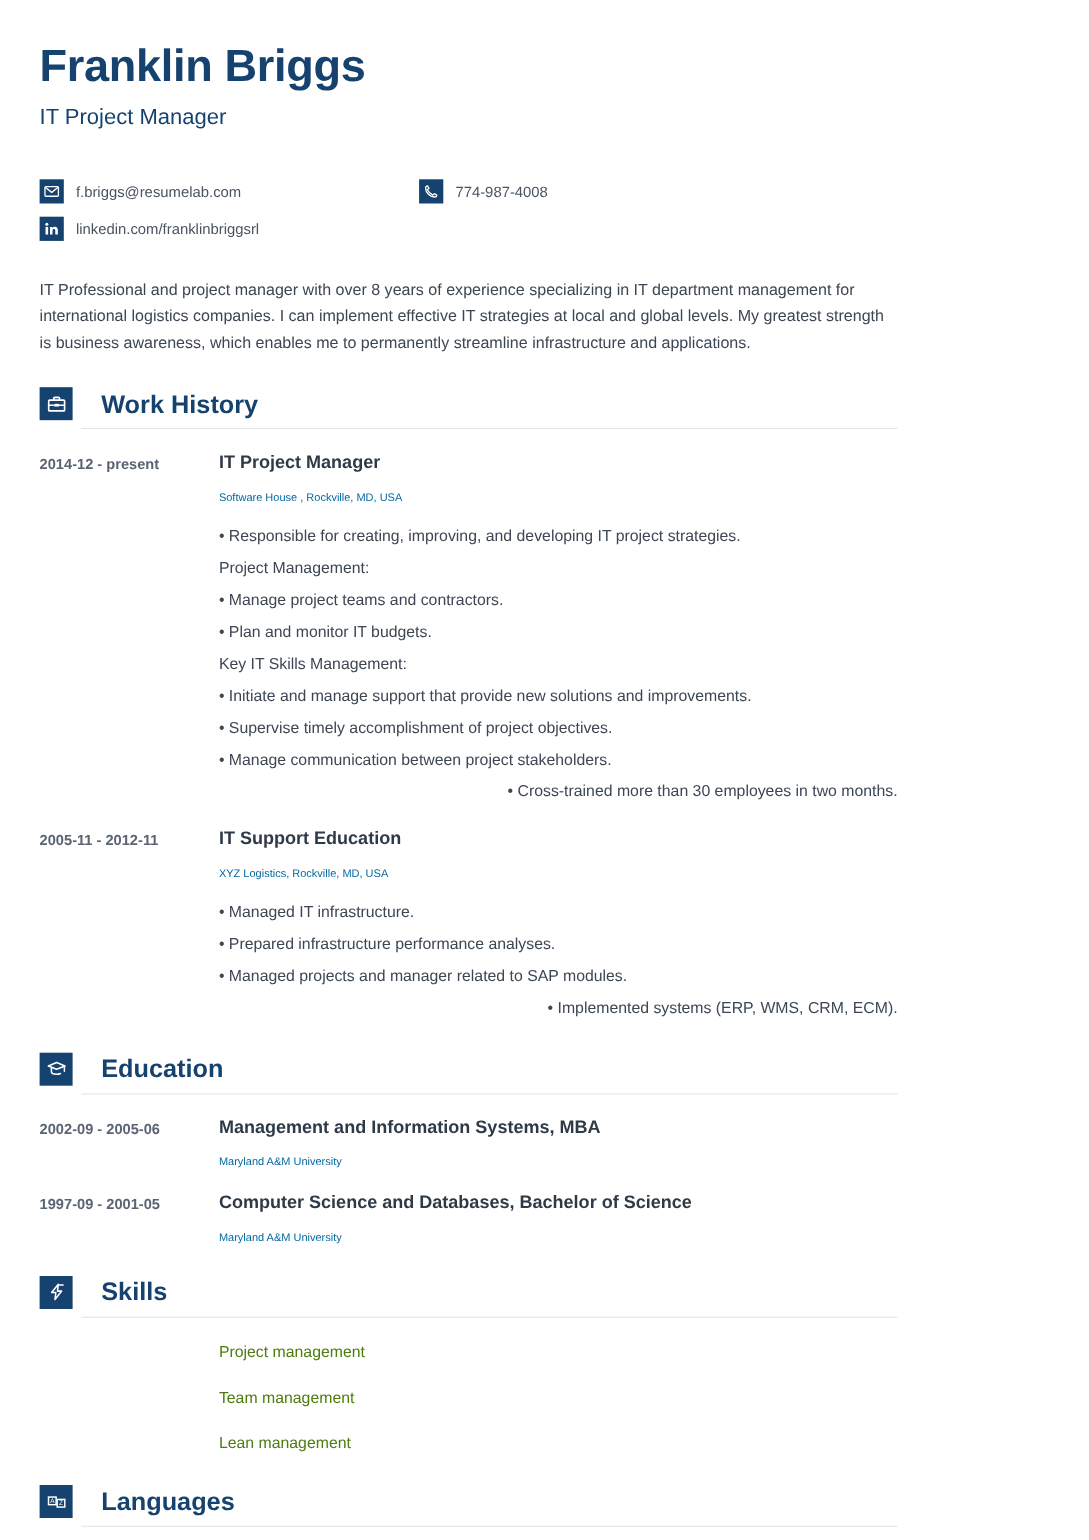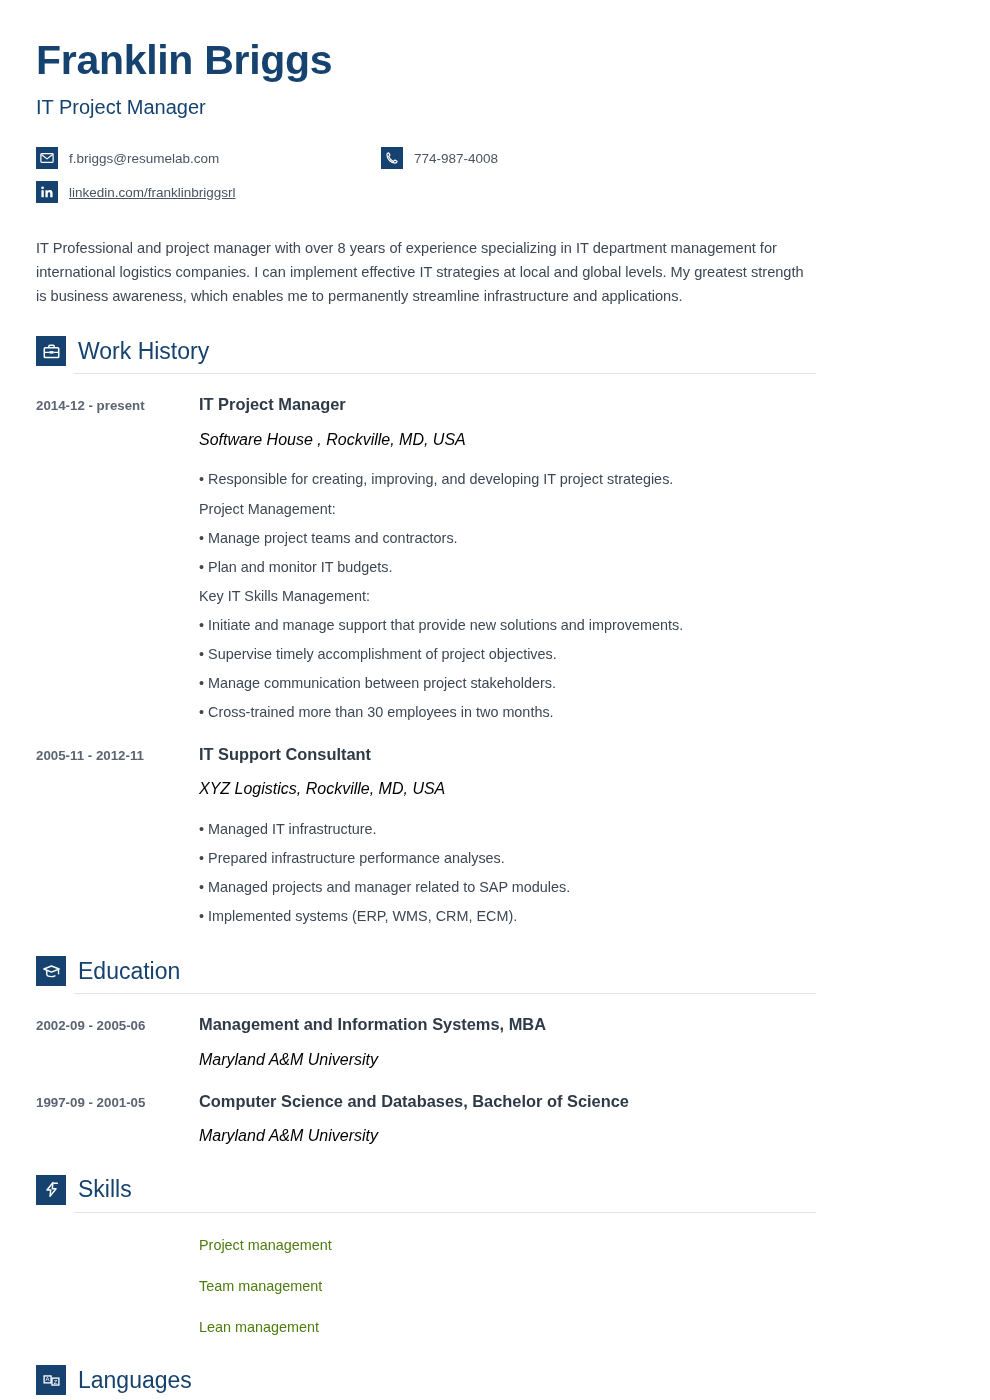--- a/index.html
+++ b/index.html
@@ -38,36 +38,36 @@
   .job-title {
     font-size: 20px;
     color: #15426e;
     margin-top: 13px;
     line-height: 1.2;
     font-weight: normal;
   }
 
   
   .contact-grid {
-    margin-top: 28px;
+    margin-top: 44px;
     display: flex;
     flex-wrap: wrap;
     row-gap: 12px;
     text-align: right;
   }
   .contact-item {
     display: flex;
     align-items: center;
     font-size: 13.5px;
     color: #4a5461;
     box-sizing: border-box;
   }
   .contact-item.w-col1 { width: 345px; }
   .contact-item.w-col2 { width: 400px; }
-  .contact-item.w-full { width: 100%; text-decoration: underline; }
+  .contact-item.w-full { width: 100%; }
 
   .c-icon {
     width: 22px;
     height: 22px;
     background: #15426e;
     display: inline-flex;
     align-items: center;
     justify-content: center;
     margin-right: 11px;
     flex: none;
@@ -98,23 +98,23 @@
     height: 30px;
     background: #15426e;
     display: inline-flex;
     align-items: center;
     justify-content: center;
     flex: none;
   }
   .sec-icon svg { display: block; }
   .sec-title {
     font-size: 23px;
-    font-weight: normal;
+    font-weight: bold;
     color: #15426e;
-    margin-left: 12px;
+    margin-left: 26px;
     line-height: 1;
     white-space: nowrap;
   }
   .sec-rule {
     position: absolute;
     left: 38px;
     right: 0;
     bottom: 0;
     height: 1px;
     background: #e2e5e8;
@@ -139,36 +139,35 @@
     flex: 1;
     min-width: 0;
   }
   .entry-title {
     font-size: 16.4px;
     font-weight: bold;
     color: #2f3a47;
     line-height: 1.25;
   }
   .entry-sub {
-    font-size: 16px;
-    font-style: italic;
-    color: #000000;
+    font-size: 10px;
+    color: #0369a1;
     margin-top: 15px;
     line-height: 1.3;
   }
   .entry-lines {
     margin-top: 18px;
   }
   .entry-line {
     font-size: 14.4px;
     line-height: 1.6;
     color: #3d4754;
     margin-bottom: 6px;
   }
-  .entry-line:last-child { margin-bottom: 0; }
+  .entry-line:last-child { margin-bottom: 0; text-align: right; }
 
   
   .skills-list {
     margin-top: 22px;
     padding-left: 163px;
   }
   .skill-item {
     font-size: 14.4px;
     color: #4d7c0f;
     line-height: 1.4;
@@ -250,21 +249,21 @@
           <div class="entry-line">• Supervise timely accomplishment of project objectives.</div>
           <div class="entry-line">• Manage communication between project stakeholders.</div>
           <div class="entry-line">• Cross-trained more than 30 employees in two months.</div>
         </div>
       </div>
     </div>
 
     <div class="entry">
       <div class="entry-dates">2005-11  - 2012-11</div>
       <div class="entry-body">
-        <div class="entry-title">IT Support Consultant</div>
+        <div class="entry-title">IT Support Education</div>
         <div class="entry-sub">XYZ Logistics, Rockville, MD, USA</div>
         <div class="entry-lines">
           <div class="entry-line">• Managed IT infrastructure.</div>
           <div class="entry-line">• Prepared infrastructure performance analyses.</div>
           <div class="entry-line">• Managed projects and manager related to SAP modules.</div>
           <div class="entry-line">• Implemented systems (ERP, WMS, CRM, ECM).</div>
         </div>
       </div>
     </div>
   </div>

